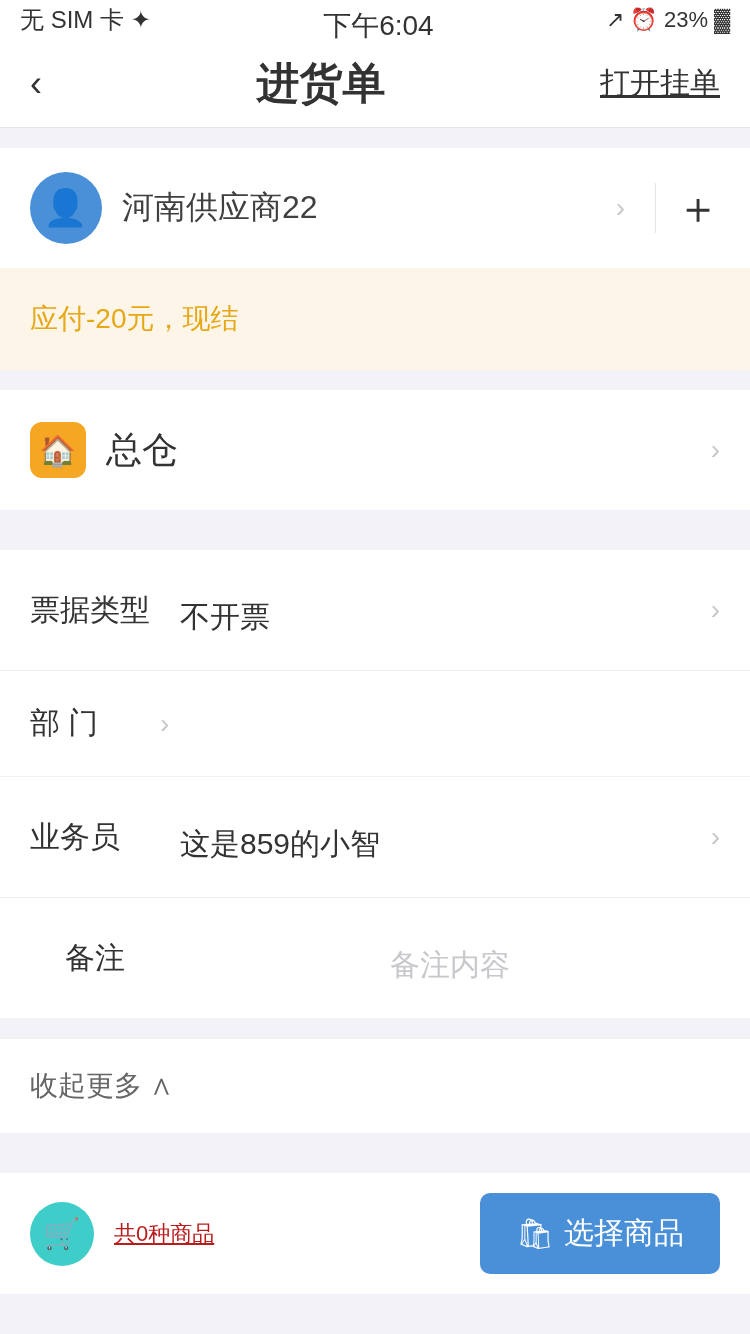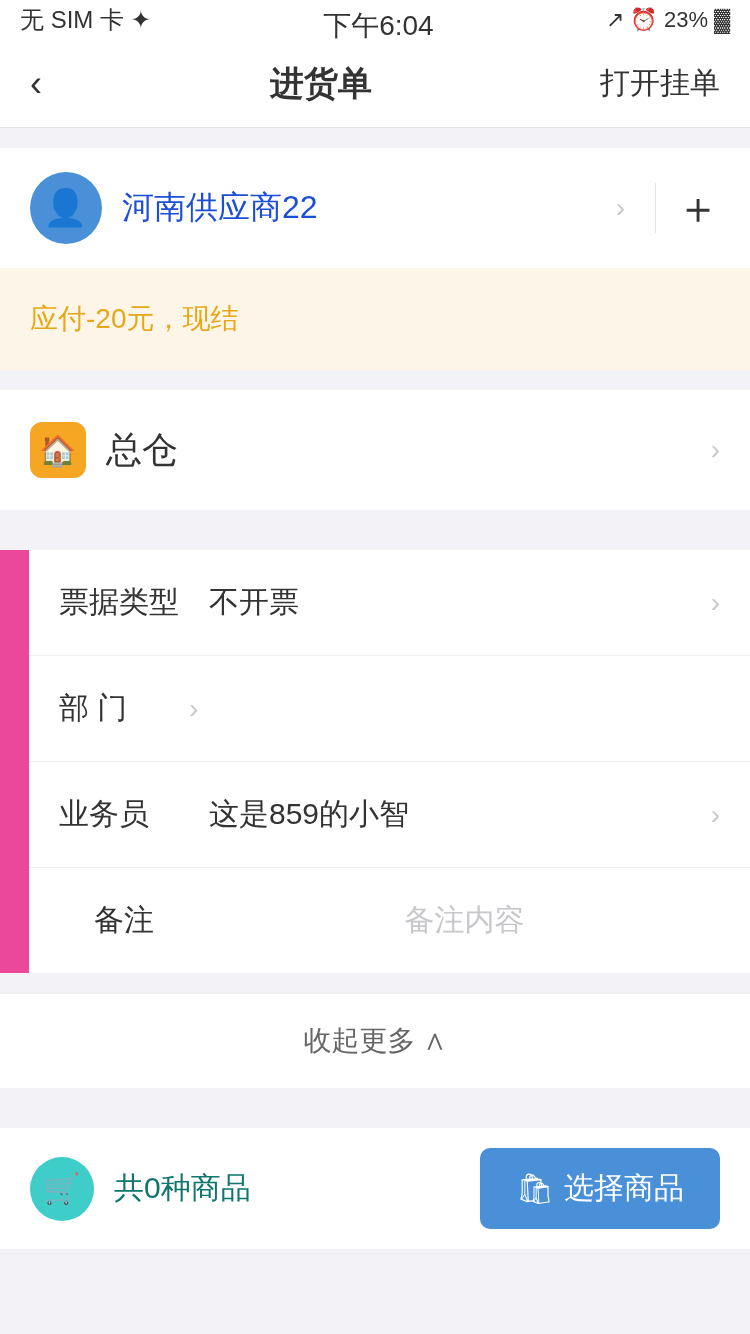--- a/index.html
+++ b/index.html
@@ -39,27 +39,28 @@
       justify-content: space-between;
       padding: 0 30px;
       border-bottom: 1px solid #e5e5e5;
     }
     .nav-back {
       font-size: 36px;
       color: #333;
       cursor: pointer;
     }
     .nav-title {
-      font-size: 34px;
+      font-size: 43px;
       font-weight: 600;
       color: #333;
     }
     .nav-action {
       font-size: 30px;
       color: #333;
+      text-decoration: underline;
     }
 
     
     .section-gap {
       height: 20px;
       background: #f2f2f7;
     }
 
     
     .card-section {
@@ -85,21 +86,21 @@
       flex-shrink: 0;
       margin-right: 20px;
     }
     .avatar-icon {
       color: #fff;
       font-size: 36px;
     }
     .supplier-name {
       flex: 1;
       font-size: 32px;
-      color: #1d4ed8;
+      color: #404040;
     }
     .supplier-divider {
       width: 1px;
       height: 50px;
       background: #e5e5e5;
       margin: 0 20px;
     }
     .add-btn {
       font-size: 44px;
       color: #333;
@@ -150,23 +151,22 @@
       color: #333;
       flex: 1;
     }
     .row-chevron {
       color: #c7c7cc;
       font-size: 28px;
     }
 
     
     .form-section {
-      background: #ec4899;
+      background: #404040;
       margin-top: 20px;
-      padding-left: 29px;
     }
     .form-row {
       display: flex;
       align-items: center;
       padding: 32px 30px;
       background: #fff;
       border-bottom: 1px solid #f0f0f0;
       min-height: 88px;
     }
     .form-row:last-child {
@@ -177,35 +177,36 @@
       font-size: 30px;
       color: #333;
       width: 130px;
       flex-shrink: 0;
     }
     .form-value {
       flex: 1;
       font-size: 30px;
       color: #333;
       padding-left: 20px;
+      margin-top: 15px;
     }
     .form-placeholder {
       color: #c7c7cc;
     }
     .form-chevron {
       color: #c7c7cc;
       font-size: 28px;
     }
 
     
     .collapse-row {
       background: #fff;
       display: flex;
       align-items: center;
-      justify-content: center;
+      justify-content: flex-start;
       padding: 28px 30px;
       border-top: 1px solid #f0f0f0;
       margin-top: 20px;
     }
     .collapse-text {
       font-size: 28px;
       color: #666;
     }
 
     
@@ -222,22 +223,23 @@
       border-radius: 50%;
       background: #3ecdc9;
       display: flex;
       align-items: center;
       justify-content: center;
       margin-right: 20px;
       flex-shrink: 0;
     }
     .product-count {
       flex: 1;
-      font-size: 30px;
-      color: #0f766e;
+      font-size: 22px;
+      color: #b91c1c;
+      text-decoration: underline;
     }
     .select-btn {
       background: #4a90d9;
       color: #fff;
       font-size: 30px;
       padding: 20px 36px;
       border-radius: 10px;
       display: flex;
       align-items: center;
       gap: 10px;

